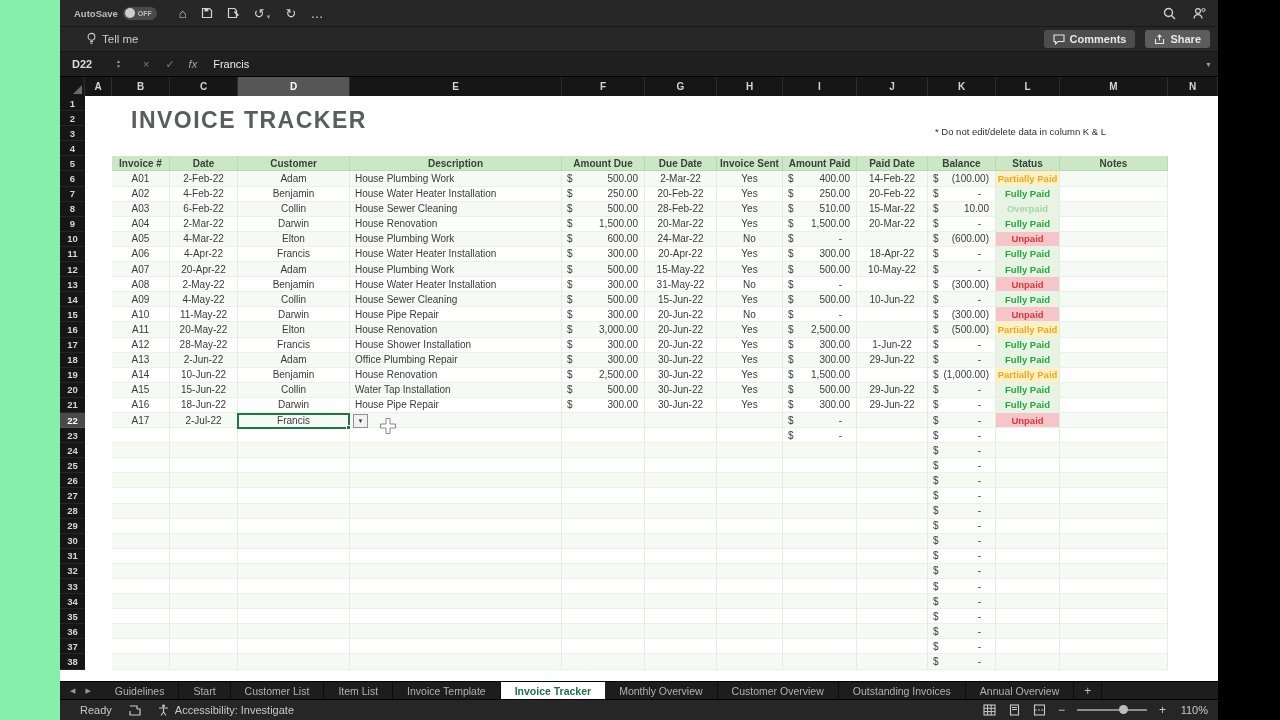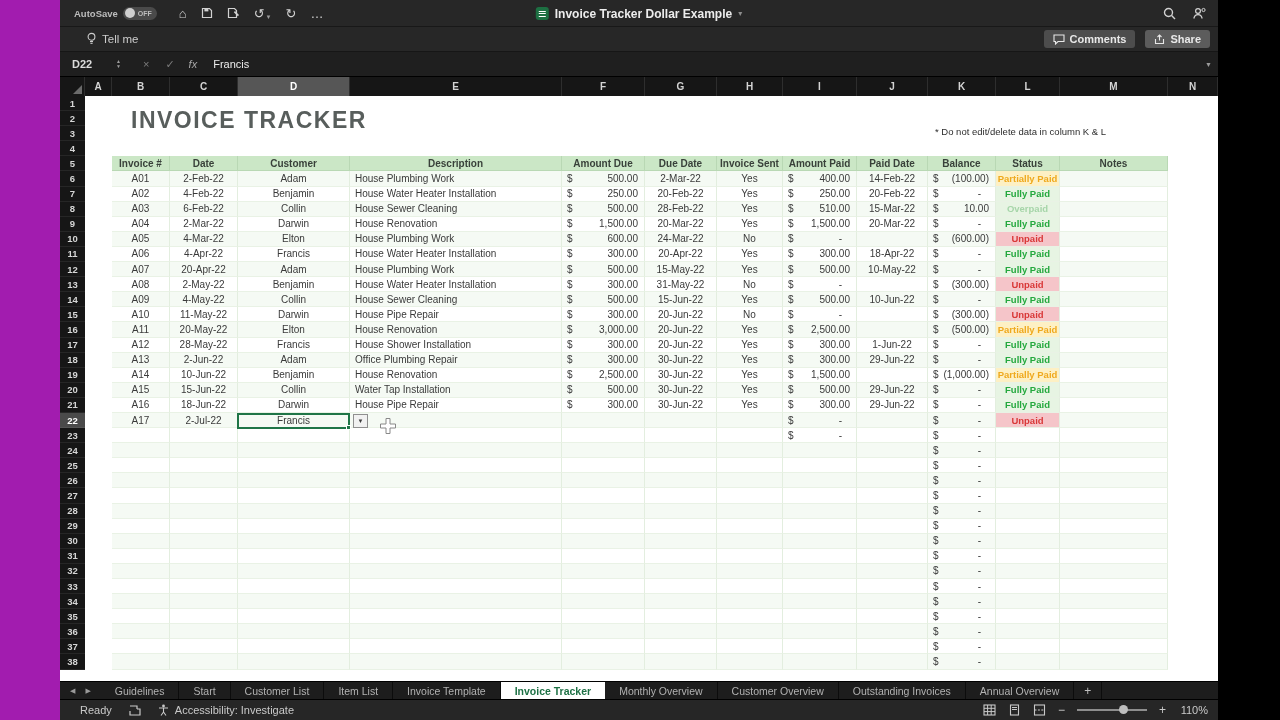--- a/index.html
+++ b/index.html
@@ -1,17 +1,17 @@
 <!DOCTYPE html>
 <html><head>
 <meta charset="utf-8">
 <style>
 *{margin:0;padding:0;box-sizing:border-box}
 html,body{width:1280px;height:720px;overflow:hidden;background:#000;font-family:"Liberation Sans",sans-serif}
-.stage{position:relative;width:1160px;height:720px;background:#a21caf}
+.stage{position:relative;width:1160px;height:720px;background:#86efac}
 .window{position:absolute;left:60px;top:0;width:1158px;height:720px;display:flex;flex-direction:column;background:#1e1e1e}
 
 
 .titlebar{flex:0 0 27px;background:#272727;border-bottom:1px solid #181818;display:flex;align-items:center;position:relative;color:#cfcfcf}
 .autosave{display:flex;align-items:center;gap:5px;margin-left:14px}
 .autosave-label{font-size:9.5px;font-weight:bold;color:#bdbdbd}
 .toggle{width:34px;height:13px;border-radius:7px;background:#4a4a4a;display:flex;align-items:center;padding:0 2px;gap:3px}
 .knob{width:10px;height:10px;border-radius:50%;background:#cfcfcf}
 .toggle-state{font-size:7px;color:#bdbdbd;font-weight:bold}
 .qat{display:flex;align-items:center;gap:14px;margin-left:22px}
@@ -120,25 +120,20 @@
               <path d="M8 4l4 4-1.2 1.2L6.8 5.2z" fill="#d2d2d2"></path>
             </svg>
         </span>
         <span class="undo-wrap">
           <span class="qicon">↺</span>
           <span class="chev-sm">▼</span>
         </span>
         <span class="qicon">↻</span>
         <span class="qicon">…</span>
       </div>
-      <div class="doc-title">
-        <span class="xlsicon"></span>
-        <span class="doc-title-text">Invoice Tracker Dollar Example</span>
-        <span class="title-chev">▾</span>
-      </div>
       <div class="tb-right">
         <span class="qicon">
           <svg width="13" height="13" viewBox="0 0 13 13">
               <circle cx="5.5" cy="5.5" r="4" fill="none" stroke="#d2d2d2" stroke-width="1.4"></circle>
               <line x1="8.6" y1="8.6" x2="12" y2="12" stroke="#d2d2d2" stroke-width="1.4"></line>
             </svg>
         </span>
         <span class="qicon">
           <svg width="14" height="13" viewBox="0 0 14 13">
               <circle cx="6" cy="4" r="2.4" fill="none" stroke="#d2d2d2" stroke-width="1.2"></circle>

